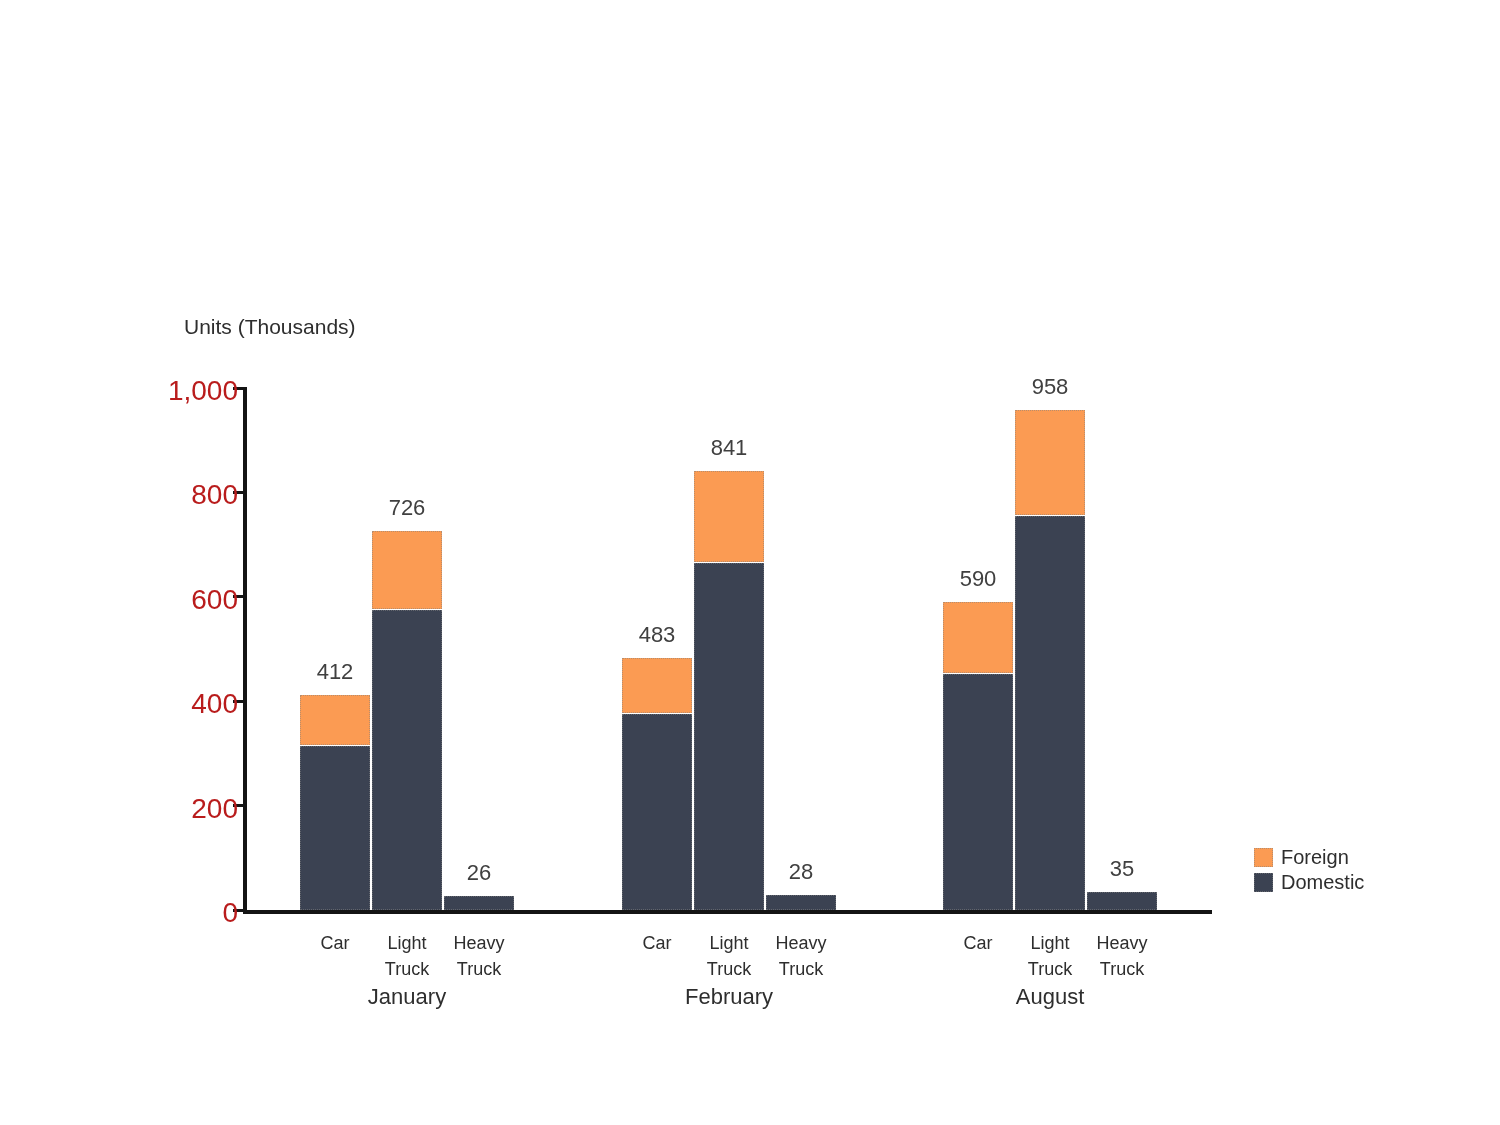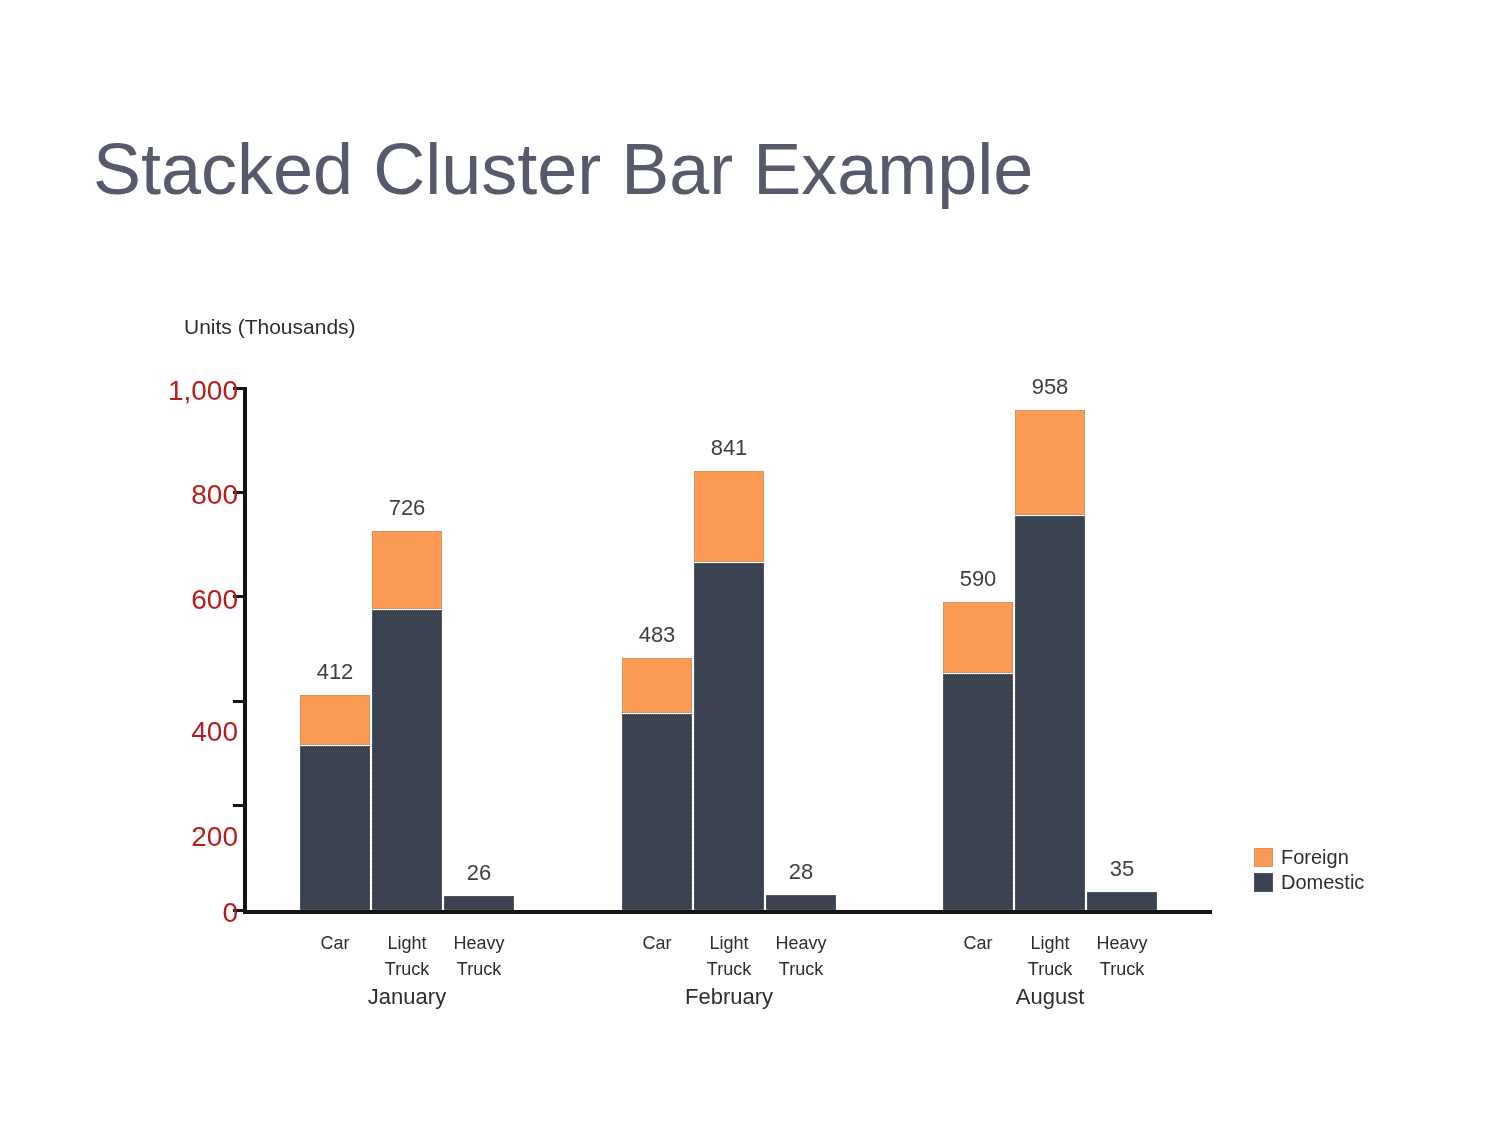--- a/index.html
+++ b/index.html
@@ -21,32 +21,31 @@
   #legend{position:absolute;left:1254px;top:845px;}
   .legend-row{display:flex;align-items:center;height:25px;text-align:right;}
   .swatch{width:19px;height:19px;display:inline-block;margin-right:8px;
           box-sizing:border-box;border:1px dotted rgba(130,130,130,.55);}
   .legend-text{font-size:20px;color:#2E2E2E;white-space:nowrap;}
 </style>
 </head>
 <body>
 
 <div id="slide">
-  <div id="page-title">Stacked Cluster Bar Example</div>
   <div id="y-axis-title">Units (Thousands)</div>
 
   <div id="plot" class="abs" style="left:0;top:0;width:1500px;height:1125px;">
       <div class="axis" style="left: 243px; top: 387px; width: 4px; height: 527px;"></div>
       <div class="axis" style="left: 243px; top: 910px; width: 969px; height: 4px;"></div>
       <div class="tick-mark" style="left: 233px; top: 909px; width: 10px; height: 3px;"></div>
       <div class="tick-label" style="left: 150px; top: 897px;">0</div>
       <div class="tick-mark" style="left: 233px; top: 804px; width: 10px; height: 3px;"></div>
-      <div class="tick-label" style="left: 150px; top: 793px; margin-top: 28px;">200</div>
+      <div class="tick-label" style="left: 150px; top: 793px;">200</div>
       <div class="tick-mark" style="left: 233px; top: 700px; width: 10px; height: 3px;"></div>
-      <div class="tick-label" style="left: 150px; top: 716px;">400</div>
+      <div class="tick-label" style="left: 150px; top: 688px;">400</div>
       <div class="tick-mark" style="left: 233px; top: 595px; width: 10px; height: 3px;"></div>
       <div class="tick-label" style="left: 150px; top: 584px;">600</div>
       <div class="tick-mark" style="left: 233px; top: 491px; width: 10px; height: 3px;"></div>
       <div class="tick-label" style="left: 150px; top: 479px;">800</div>
       <div class="tick-mark" style="left: 233px; top: 387px; width: 10px; height: 3px;"></div>
       <div class="tick-label" style="left: 150px; top: 375px;">1,000</div>
       <div class="seg" style="left: 300px; top: 695px; width: 70px; height: 50px; background: rgb(251, 155, 83);"></div>
       <div class="seg" style="left: 300px; top: 746px; width: 70px; height: 164px; background: rgb(59, 66, 82);"></div>
       <div class="total-label" style="left: 285px; top: 659px;">412</div>
       <div class="cat-label" style="left: 285px; top: 930px;">Car</div>

